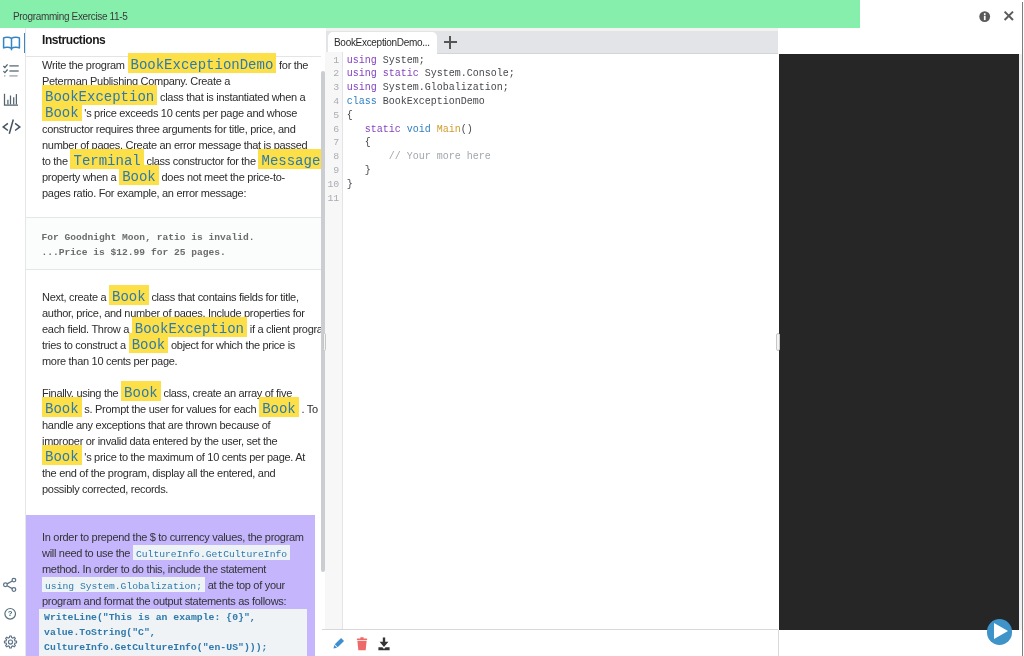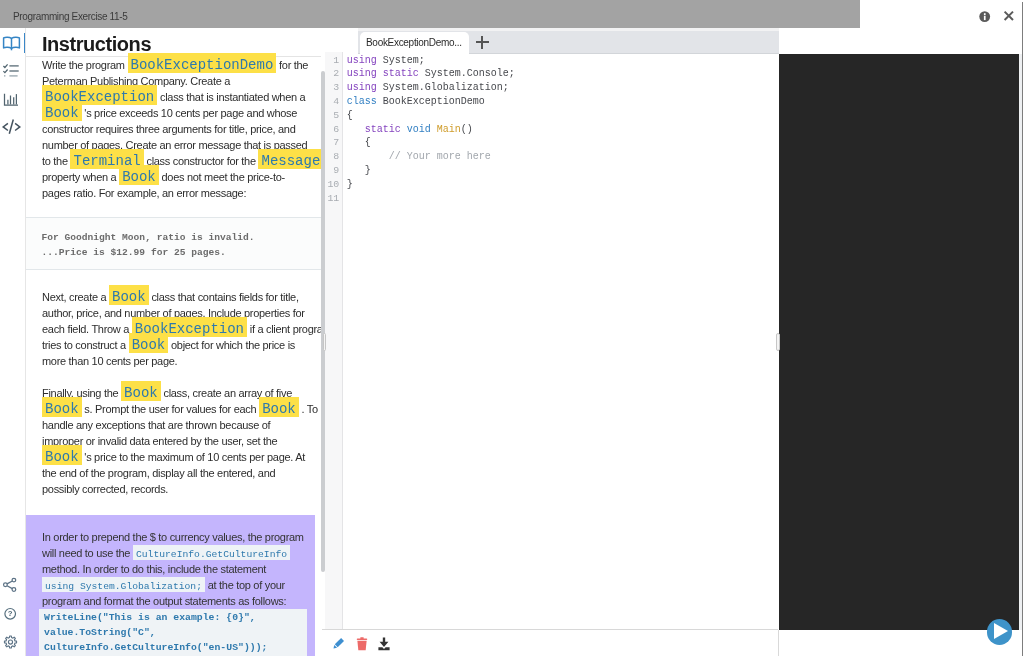--- a/index.html
+++ b/index.html
@@ -2,47 +2,47 @@
 <html><head>
 <meta charset="utf-8">
 <style>
 * { margin:0; padding:0; box-sizing:border-box; }
 html,body { width:1024px; height:656px; overflow:hidden; }
 body { position:relative; font-family:"Liberation Sans", sans-serif; background:#ffffff; }
 .abs { position:absolute; }
 .mono { font-family:"Liberation Mono", monospace;font-weight:bold; }
 
 
-#topbar { left:0; top:0; width:860px; height:28px; background:#a3a3a3; }
+#topbar { left:0; top:0; width:860px; height:28px; background:#86efac; }
 #topbar .title { position:absolute; left:13px; top:10.5px; font-size:10px; color:#3b3b3b; letter-spacing:-0.35px; }
 
 
 #sidebar { left:0; top:28px; width:26px; height:628px; background:#ffffff; border-right:0.8px solid #e6e6e6; }
 .sideicon { position:absolute; left:0; width:26px; text-align:center; }
 #actbar { position:absolute; left:23.6px; top:4.6px; width:1.6px; height:20.3px; background:#3a87c8; }
 
 
 #instr { left:26px; top:28px; width:296px; height:628px; background:#ffffff; }
 #ihead { position:absolute; left:0; top:0; width:295px; height:28.5px; border-bottom:1px solid #e4e4e4; background:#fff; }
-#ihead span { position:absolute; left:16px; top:4.5px; font-size:20px; font-weight:bold; color:#1b1b1b; letter-spacing:-0.45px; }
+#ihead span { position:absolute; left:16px; top:4.5px; font-size:12px; font-weight:bold; color:#1b1b1b; letter-spacing:-0.45px; }
 .para { position:absolute; left:16px; font-size:11px; line-height:16px; color:#2d2d2d; letter-spacing:-0.3px; white-space:nowrap; }
 .cs { font-family:"Liberation Mono", monospace; font-size:14px; line-height:9px; color:#2e79ad; background:#fde047; padding:4px 3px 0px 3px; letter-spacing:0; }
 #qblock { position:absolute; left:0; top:188.5px; width:295px; height:53px; background:#fbfcfc; border-top:1px solid #e2e7ea; border-bottom:1px solid #e2e7ea; }
 #qblock .mono { position:absolute; left:15.5px; top:12.5px; font-size:9.6px; line-height:15.1px; color:#6b6b6b; white-space:nowrap; }
 #note { position:absolute; left:0; top:487px; width:288.5px; height:141px; background:#c4b5fd; }
 #note .para { color:#333333; }
 .csn { font-family:"Liberation Mono", monospace; font-size:9.7px; line-height:9px; color:#2e79ad; background:#eef3f6; padding:4px 3px 0px 3px; letter-spacing:0; }
 #nblock { position:absolute; left:13px; top:94px; width:268px; height:47px; background:#eff3f6; }
 #nblock .mono { position:absolute; left:5px; top:0.5px; font-size:9.8px; line-height:15px; color:#2e79ad; white-space:nowrap; }
 #ithumb { position:absolute; z-index:5; left:295.2px; top:43px; width:3.8px; height:501px; background:#cbcdd0; border-radius:2px; }
 .pill { position:absolute; z-index:6; width:3.6px; height:18.5px; background:#f4f4f4; border:0.9px solid #c6c6c6; border-radius:2.6px; }
 
 
 #editor { left:322px; top:28px; width:456px; height:628px; background:#ffffff; }
-.tabbar { position:absolute; top:0; height:25.5px; background:#e2e4e8; border-top:3px solid #f2f2f3; border-bottom:1px solid #d2d5d9;margin-left:32px; }
+.tabbar { position:absolute; top:0; height:25.5px; background:#e2e4e8; border-top:3px solid #f2f2f3; border-bottom:1px solid #d2d5d9; }
 .tab { position:absolute; top:0.5px; height:22px; background:#ffffff; border-radius:5px 5px 0 0; font-size:11px; color:#2b2b2b; }
 .plus { position:absolute; top:3px; width:16px; height:16px; }
 .plus:before { content:""; position:absolute; left:7.3px; top:1.5px; width:1.4px; height:13px; background:#555555; }
 .plus:after { content:""; position:absolute; left:1.5px; top:7.3px; width:13px; height:1.4px; background:#555555; }
 #gut { position:absolute; left:0; top:25.6px; width:17.3px; }
 #gut div { font-family:"Liberation Mono", monospace; font-size:9.9px; line-height:13.8px; color:#a9adb2; text-align:right; }
 #gutline { position:absolute; left:20px; top:24px; width:1px; height:577px; background:#e4e4e6; }
 #code { position:absolute; left:24.7px; top:25.6px; font-family:"Liberation Mono", monospace; font-size:10px; line-height:13.8px; color:#46484d; white-space:pre; }
 .kw { color:#8544bf; } .bl { color:#2f7ec2; } .fn { color:#cf9c2a; } .cm { color:#a2a7ad; }
 #gutbg { position:absolute; left:3px; top:24px; width:17px; height:577px; background:#f7f7f8; }

